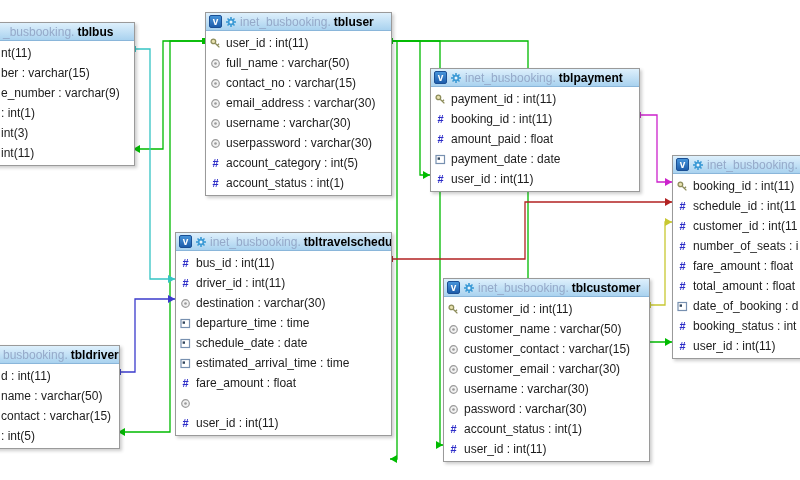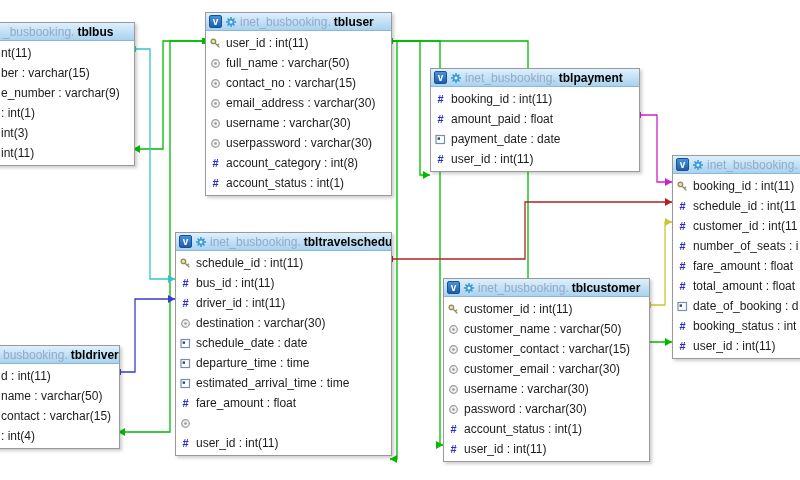--- a/index.html
+++ b/index.html
@@ -188,21 +188,21 @@
               <circle cx="5.5" cy="5.5" r="3.8" fill="#f2f2f2" stroke="#9a9a9a" stroke-width="1.2"></circle>
               <circle cx="5.5" cy="5.5" r="1.3" fill="#9a9a9a"></circle>
             </svg>
           </span>
           <span>userpassword : varchar(30)</span>
         </div>
         <div class="row">
           <span class="ic">
             <span class="hash">#</span>
           </span>
-          <span>account_category : int(8)</span>
+          <span>account_category : int(5)</span>
         </div>
         <div class="row">
           <span class="ic">
             <span class="hash">#</span>
           </span>
           <span>account_status : int(1)</span>
         </div>
       </div>
     </div>
     <div class="tbl" style="left: 430px; top: 68px; width: 208px;">
@@ -217,20 +217,29 @@
             </g>
             <circle cx="6" cy="6" r="3.3" fill="#3d9bd6"></circle>
             <circle cx="6" cy="6" r="1.5" fill="#eaf5fd"></circle>
           </svg></span>
         <span class="tbl-prefix">inet_busbooking.</span>
         <span class="tbl-name">tblpayment</span>
       </div>
       <div class="tbl-body">
         <div class="row">
           <span class="ic">
+            <svg width="11" height="11" viewBox="0 0 11 11">
+              <circle cx="3.4" cy="3.4" r="2.3" fill="#e9e2b0" stroke="#8c8c5a" stroke-width="1.3"></circle>
+              <path d="M5.2 5.2 L9.4 9.4 M7.4 7.4 L9 5.8" stroke="#8c8c5a" stroke-width="1.3" fill="none"></path>
+            </svg>
+          </span>
+          <span>payment_id : int(11)</span>
+        </div>
+        <div class="row">
+          <span class="ic">
             <span class="hash">#</span>
           </span>
           <span>booking_id : int(11)</span>
         </div>
         <div class="row">
           <span class="ic">
             <span class="hash">#</span>
           </span>
           <span>amount_paid : float</span>
         </div>
@@ -263,29 +272,20 @@
             </g>
             <circle cx="6" cy="6" r="3.3" fill="#3d9bd6"></circle>
             <circle cx="6" cy="6" r="1.5" fill="#eaf5fd"></circle>
           </svg></span>
         <span class="tbl-prefix">inet_busbooking.</span>
         <span class="tbl-name">tbltravelschedule</span>
       </div>
       <div class="tbl-body">
         <div class="row">
           <span class="ic">
-            <svg width="11" height="11" viewBox="0 0 11 11">
-              <circle cx="3.4" cy="3.4" r="2.3" fill="#e9e2b0" stroke="#8c8c5a" stroke-width="1.3"></circle>
-              <path d="M5.2 5.2 L9.4 9.4 M7.4 7.4 L9 5.8" stroke="#8c8c5a" stroke-width="1.3" fill="none"></path>
-            </svg>
-          </span>
-          <span>schedule_id : int(11)</span>
-        </div>
-        <div class="row">
-          <span class="ic">
             <span class="hash">#</span>
           </span>
           <span>bus_id : int(11)</span>
         </div>
         <div class="row">
           <span class="ic">
             <span class="hash">#</span>
           </span>
           <span>driver_id : int(11)</span>
         </div>
@@ -298,30 +298,30 @@
           </span>
           <span>destination : varchar(30)</span>
         </div>
         <div class="row">
           <span class="ic">
             <svg width="11" height="11" viewBox="0 0 11 11">
               <rect x="1" y="1.5" width="8.5" height="8" fill="#ffffff" stroke="#7790b0" stroke-width="1.2"></rect>
               <rect x="2.6" y="3.4" width="2.4" height="2.4" fill="#33475e"></rect>
             </svg>
           </span>
-          <span>schedule_date : date</span>
+          <span>departure_time : time</span>
         </div>
         <div class="row">
           <span class="ic">
             <svg width="11" height="11" viewBox="0 0 11 11">
               <rect x="1" y="1.5" width="8.5" height="8" fill="#ffffff" stroke="#7790b0" stroke-width="1.2"></rect>
               <rect x="2.6" y="3.4" width="2.4" height="2.4" fill="#33475e"></rect>
             </svg>
           </span>
-          <span>departure_time : time</span>
+          <span>schedule_date : date</span>
         </div>
         <div class="row">
           <span class="ic">
             <svg width="11" height="11" viewBox="0 0 11 11">
               <rect x="1" y="1.5" width="8.5" height="8" fill="#ffffff" stroke="#7790b0" stroke-width="1.2"></rect>
               <rect x="2.6" y="3.4" width="2.4" height="2.4" fill="#33475e"></rect>
             </svg>
           </span>
           <span>estimated_arrival_time : time</span>
         </div>
@@ -356,21 +356,21 @@
         <div class="row" style="padding-left: 62px;">
           <span>d : int(11)</span>
         </div>
         <div class="row" style="padding-left: 62px;">
           <span>name : varchar(50)</span>
         </div>
         <div class="row" style="padding-left: 62px;">
           <span>contact : varchar(15)</span>
         </div>
         <div class="row" style="padding-left: 62px;">
-          <span> : int(4)</span>
+          <span> : int(5)</span>
         </div>
       </div>
     </div>
     <div class="tbl" style="left: 443px; top: 278px; width: 205px;">
       <div class="tbl-header">
         <span class="vicon">v</span>
         <span class="gicon"><svg width="12" height="12" viewBox="0 0 12 12">
             <g stroke="#3d9bd6" stroke-width="1.6">
               <line x1="6" y1="1" x2="6" y2="11"></line>
               <line x1="1" y1="6" x2="11" y2="6"></line>

